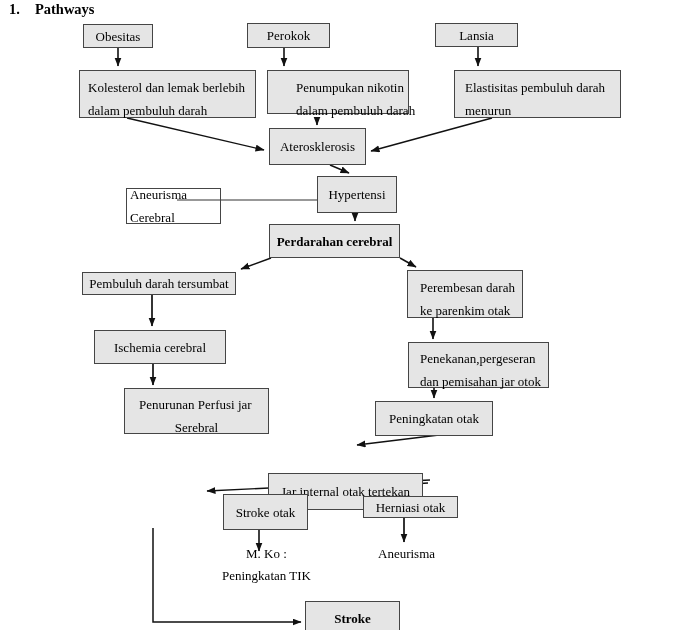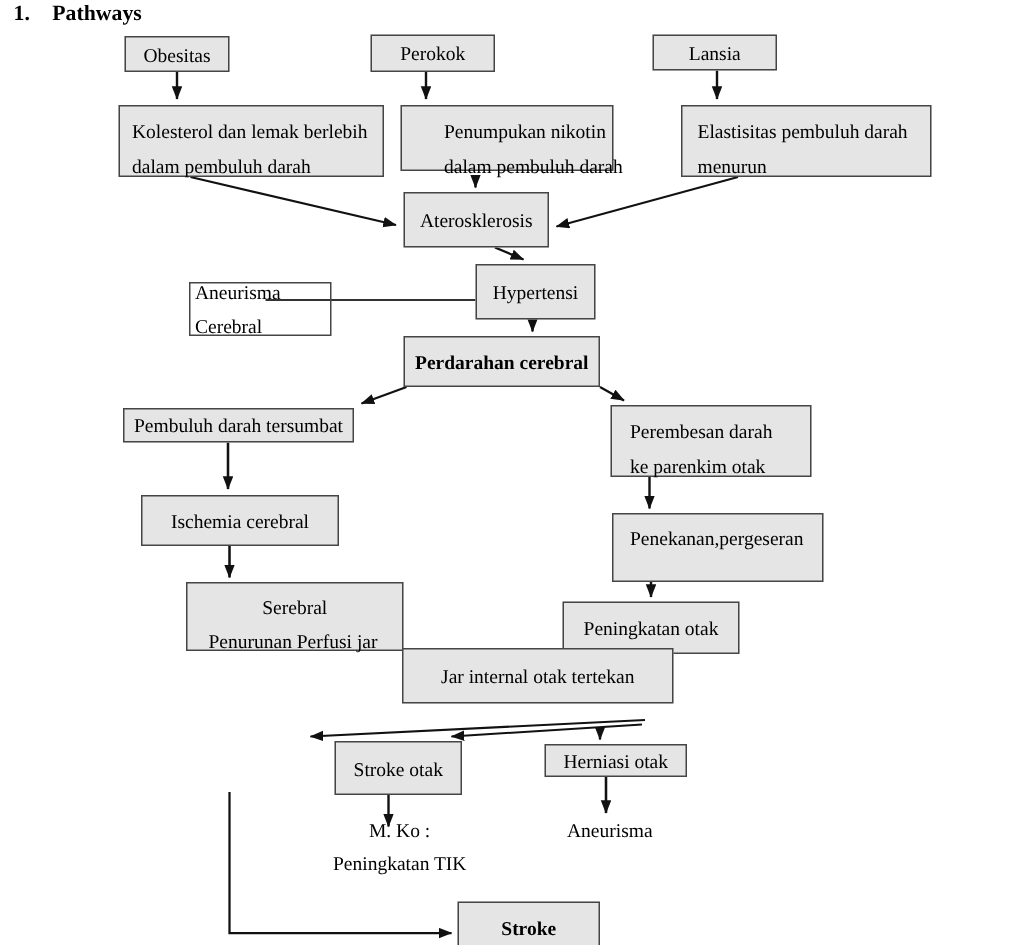--- a/index.html
+++ b/index.html
@@ -110,41 +110,42 @@
     <span class="ln" style="margin-top:-6px">Aneurisma</span>
     <span class="ln">Cerebral</span>
   </div>
   <div class="node center bold" style="left:269px;top:224px;width:131px;height:34px">
     <span>Perdarahan cerebral</span>
   </div>
 
   <div class="node center" style="left:82px;top:272px;width:154px;height:23px">
     <span>Pembuluh darah tersumbat</span>
   </div>
-  <div class="node multi" style="left:363px;top:270px;width:134px;height:48px;padding-left:12px">
+  <div class="node multi" style="left:363px;top:270px;width:116px;height:48px;padding-left:12px">
     <span class="ln">Perembesan darah</span>
     <span class="ln">ke parenkim otak</span>
   </div>
 
   <div class="node center" style="left:94px;top:330px;width:132px;height:34px">
     <span>Ischemia cerebral</span>
   </div>
   <div class="node multi" style="left:364px;top:342px;width:141px;height:46px;padding-left:11px;padding-top:4px">
     <span class="ln">Penekanan,pergeseran</span>
+    <span class="ln">dan pemisahan jar otok</span>
   </div>
 
   <div class="node multi" style="left:80px;top:388px;width:145px;height:46px;padding-top:4px">
+    <span class="ln" style="padding-left:14px">Penurunan Perfusi jar</span>
     <span class="ln" style="text-align:center">Serebral</span>
-    <span class="ln" style="padding-left:14px">Penurunan Perfusi jar</span>
   </div>
   <div class="node center" style="left:375px;top:401px;width:118px;height:35px">
     <span>Peningkatan otak</span>
   </div>
 
-  <div class="node center" style="left:268px;top:432px;width:181px;height:37px">
+  <div class="node center" style="left:268px;top:473px;width:155px;height:37px">
     <span>Jar internal otak tertekan</span>
   </div>
 
   <div class="node center" style="left:223px;top:494px;width:85px;height:36px">
     <span>Stroke otak</span>
   </div>
   <div class="node center" style="left:363px;top:496px;width:95px;height:22px">
     <span>Herniasi otak</span>
   </div>
 

